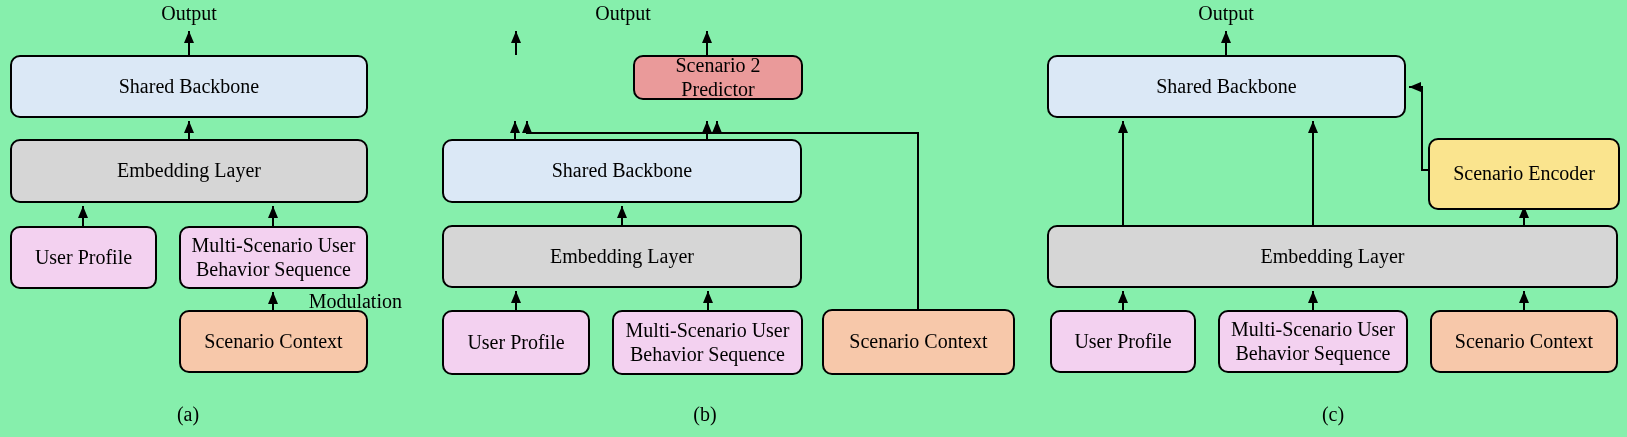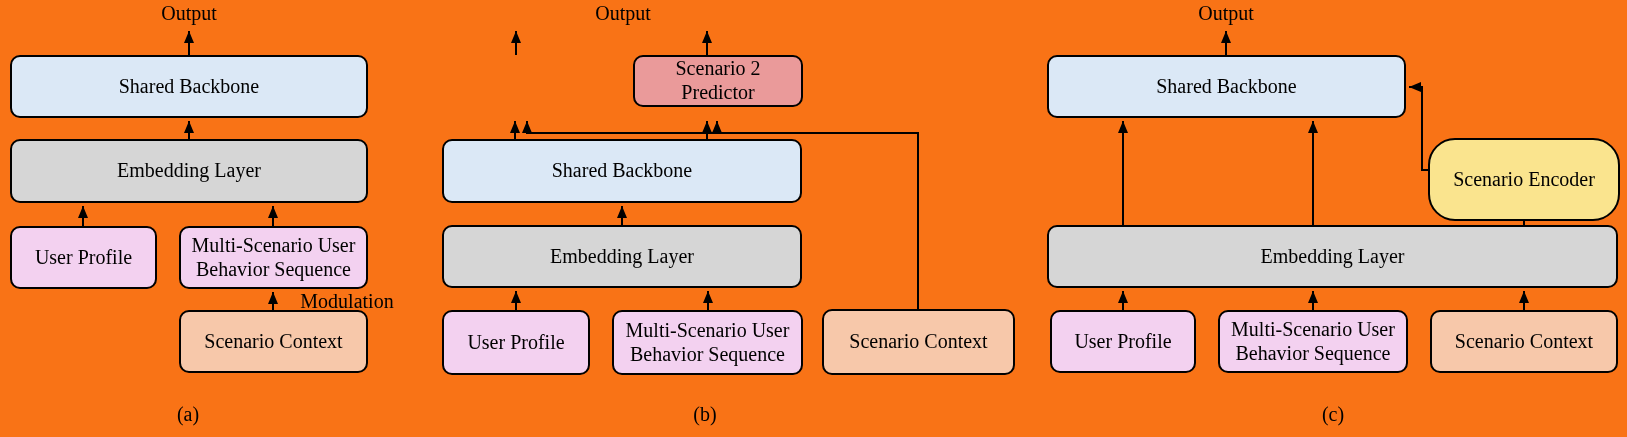--- a/index.html
+++ b/index.html
@@ -1,20 +1,20 @@
 <!DOCTYPE html>
 <html><head>
 <meta charset="utf-8">
 <style>
   html, body { margin: 0; padding: 0; background: #ffffff; }
   #figure {
     position: relative;
     width: 1627px;
     height: 437px;
-    background: #f97316;
+    background: #86efac;
     font-family: "Liberation Serif", "DejaVu Serif", serif;
     color: #000000;
     overflow: hidden;
   }
   .box {
     position: absolute;
     box-sizing: border-box;
     border: 2.5px solid #000000;
     border-radius: 10px;
     display: flex;
@@ -25,21 +25,21 @@
     line-height: 1.18;
     padding: 2px 6px;
   }
   .lbl {
     position: absolute;
     font-size: 20px;
     line-height: 1.15;
     text-align: center;
     white-space: normal;
   }
-  .lbl.left { text-align: center; }
+  .lbl.left { text-align: right; }
   #arrows {
     position: absolute;
     left: 0; top: 0;
     width: 1627px; height: 437px;
     pointer-events: none;
   }
 </style>
 </head>
 <body>
 
@@ -92,40 +92,40 @@
 
   <div class="lbl left" style="left:292px; top:290px; width:110px;">Modulation</div>
 
   <div class="box" style="left: 179px; top: 310px; width: 189px; height: 63px; background: rgb(247, 200, 170);">Scenario Context</div>
 
   <div class="lbl" style="left:138px; top:403px; width:100px;">(a)</div>
 
   <div class="lbl" style="left:573px; top:2px; width:100px;">Output</div>
 
 
-  <div class="box" style="left: 633px; top: 55px; width: 170px; height: 52px; background: rgb(234, 154, 154);">Scenario 2 Predictor</div>
+  <div class="box" style="left: 633px; top: 55px; width: 170px; height: 45px; background: rgb(234, 154, 154);">Scenario 2 Predictor</div>
 
   <div class="box" style="left: 442px; top: 139px; width: 360px; height: 64px; background: rgb(219, 232, 246);">Shared Backbone</div>
 
   <div class="box" style="left: 442px; top: 225px; width: 360px; height: 63px; background: rgb(214, 214, 214);">Embedding Layer</div>
 
   <div class="box" style="left: 442px; top: 310px; width: 148px; height: 65px; background: rgb(243, 209, 240);">User Profile</div>
 
   <div class="box" style="left: 612px; top: 310px; width: 191px; height: 65px; background: rgb(243, 209, 240);">Multi-Scenario User Behavior Sequence</div>
 
   <div class="box" style="left: 822px; top: 309px; width: 193px; height: 66px; background: rgb(247, 200, 170);">Scenario Context</div>
 
   <div class="lbl" style="left:655px; top:403px; width:100px;">(b)</div>
 
   <div class="lbl" style="left:1176px; top:2px; width:100px;">Output</div>
 
   <div class="box" style="left: 1047px; top: 55px; width: 359px; height: 63px; background: rgb(219, 232, 246);">Shared Backbone</div>
 
 
-  <div class="box" style="left: 1428px; top: 138px; width: 192px; height: 83px; background: rgb(250, 228, 142); border-radius: 27px;">Scenario Encoder</div>
+  <div class="box" style="left: 1428px; top: 138px; width: 192px; height: 72px; background: rgb(250, 228, 142);">Scenario Encoder</div>
 
   <div class="box" style="left: 1047px; top: 225px; width: 571px; height: 63px; background: rgb(214, 214, 214);">Embedding Layer</div>
 
   <div class="box" style="left: 1050px; top: 310px; width: 146px; height: 63px; background: rgb(243, 209, 240);">User Profile</div>
 
   <div class="box" style="left: 1218px; top: 310px; width: 190px; height: 63px; background: rgb(243, 209, 240);">Multi-Scenario User Behavior Sequence</div>
 
   <div class="box" style="left: 1430px; top: 310px; width: 188px; height: 63px; background: rgb(247, 200, 170);">Scenario Context</div>
 
   <div class="lbl" style="left:1283px; top:403px; width:100px;">(c)</div>

